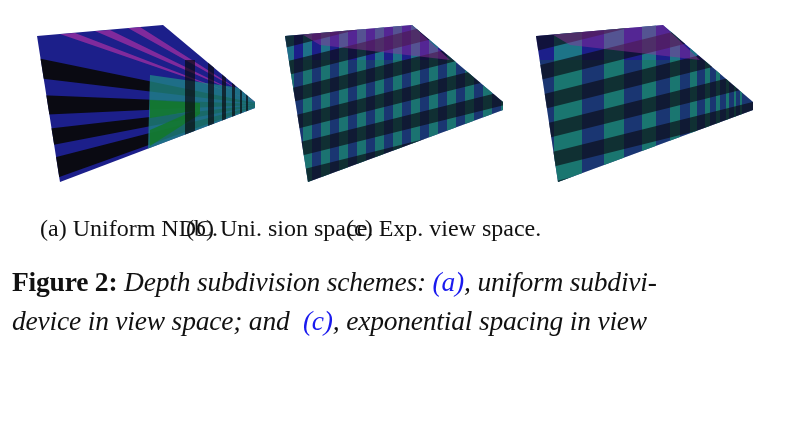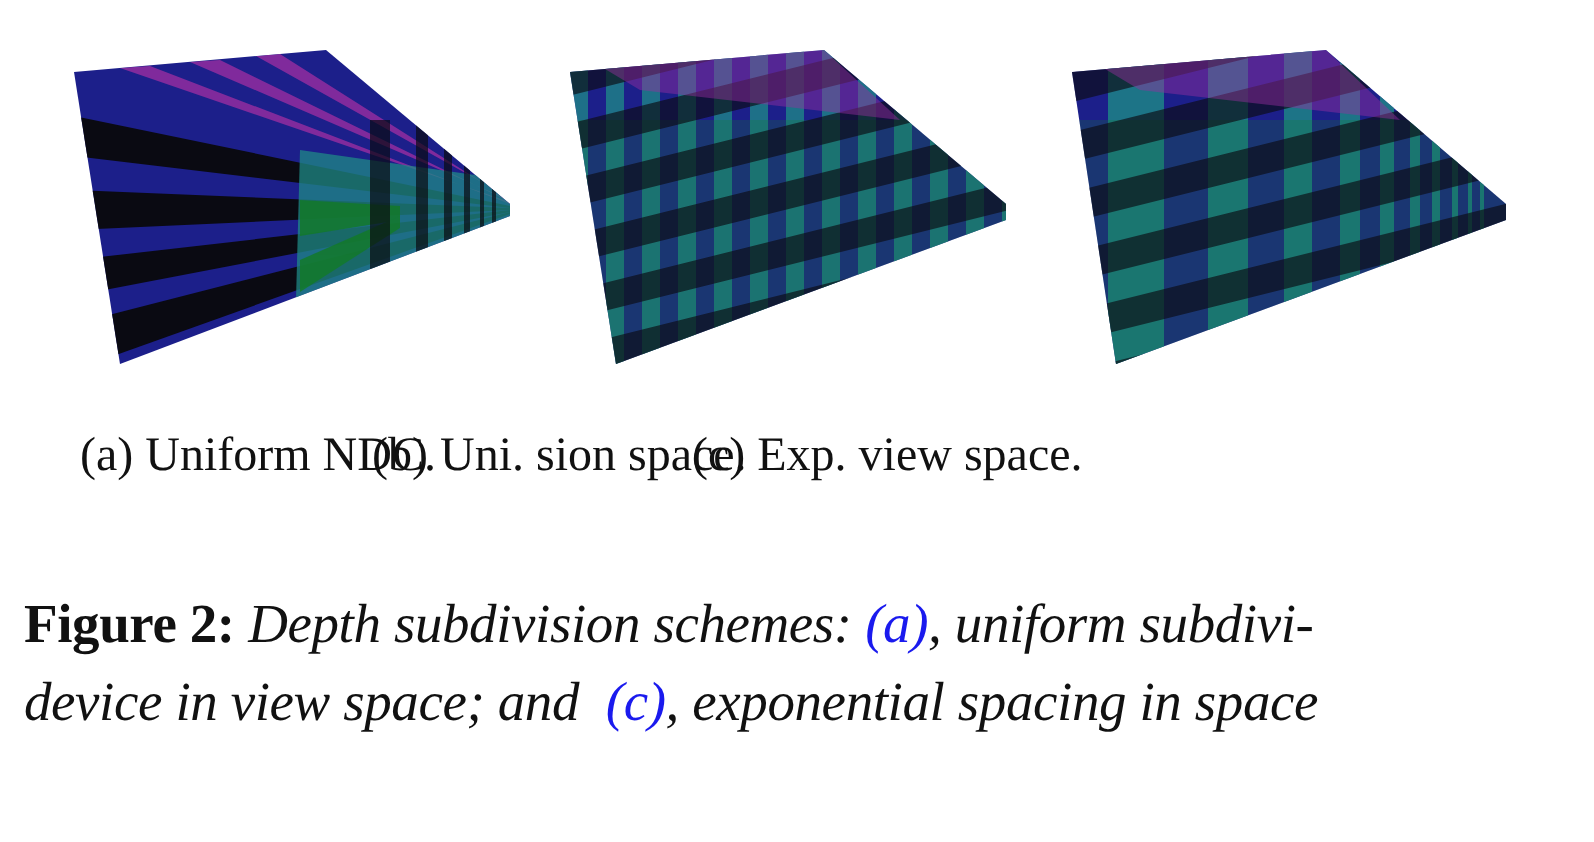--- a/index.html
+++ b/index.html
@@ -7,21 +7,21 @@
   .panel { position:absolute; top:0; height:200px; }
   .panel svg { display:block; }
   #pa { left:0; width:270px; }
   #pb { left:260px; width:270px; }
   #pc { left:520px; width:277px; }
   .subcaps { position:absolute; top:208px; left:0; width:797px; height:40px; }
   .subcap { position:absolute; top:0; font-size:24px; line-height:40px; white-space:nowrap; }
   #sa { left:40px; }
   #sb { left:186px; }
   #sc { left:346px; }
-  .caption { position:absolute; left:12px; top:262px; width:770px; font-size:27.5px; line-height:39px; font-style:italic; letter-spacing:-0.2px;margin-top:30px; }
+  .caption { position:absolute; left:12px; top:262px; width:770px; font-size:27.5px; line-height:39px; font-style:italic; letter-spacing:-0.2px; }
   .caption .line { display:block; white-space:nowrap; }
   .caption .fig { font-style:normal; font-weight:bold; }
   .caption .ref { color:#1a1aee; }
 </style>
 </head>
 <body>
 
 <div class="panel" id="pa">
   <svg width="270" height="200" viewBox="0 0 270 200">
     <defs>
@@ -128,15 +128,15 @@
     <span>(c)</span>
     <span>Exp. view space.</span>
   </span>
 </div>
 
 <div class="caption">
   <span class="line">
     <span class="fig">Figure 2:</span><span> Depth subdivision schemes: </span><span class="ref">(a)</span><span>, uniform subdivi-</span>
   </span>
   <span class="line">
-    <span style="white-space:pre">device in view space; and  </span><span class="ref">(c)</span><span>, exponential spacing in space</span>
+    <span style="white-space:pre">device in view space; and  </span><span class="ref">(c)</span><span>, exponential spacing in view</span>
   </span>
 </div>
 
 </body></html>

